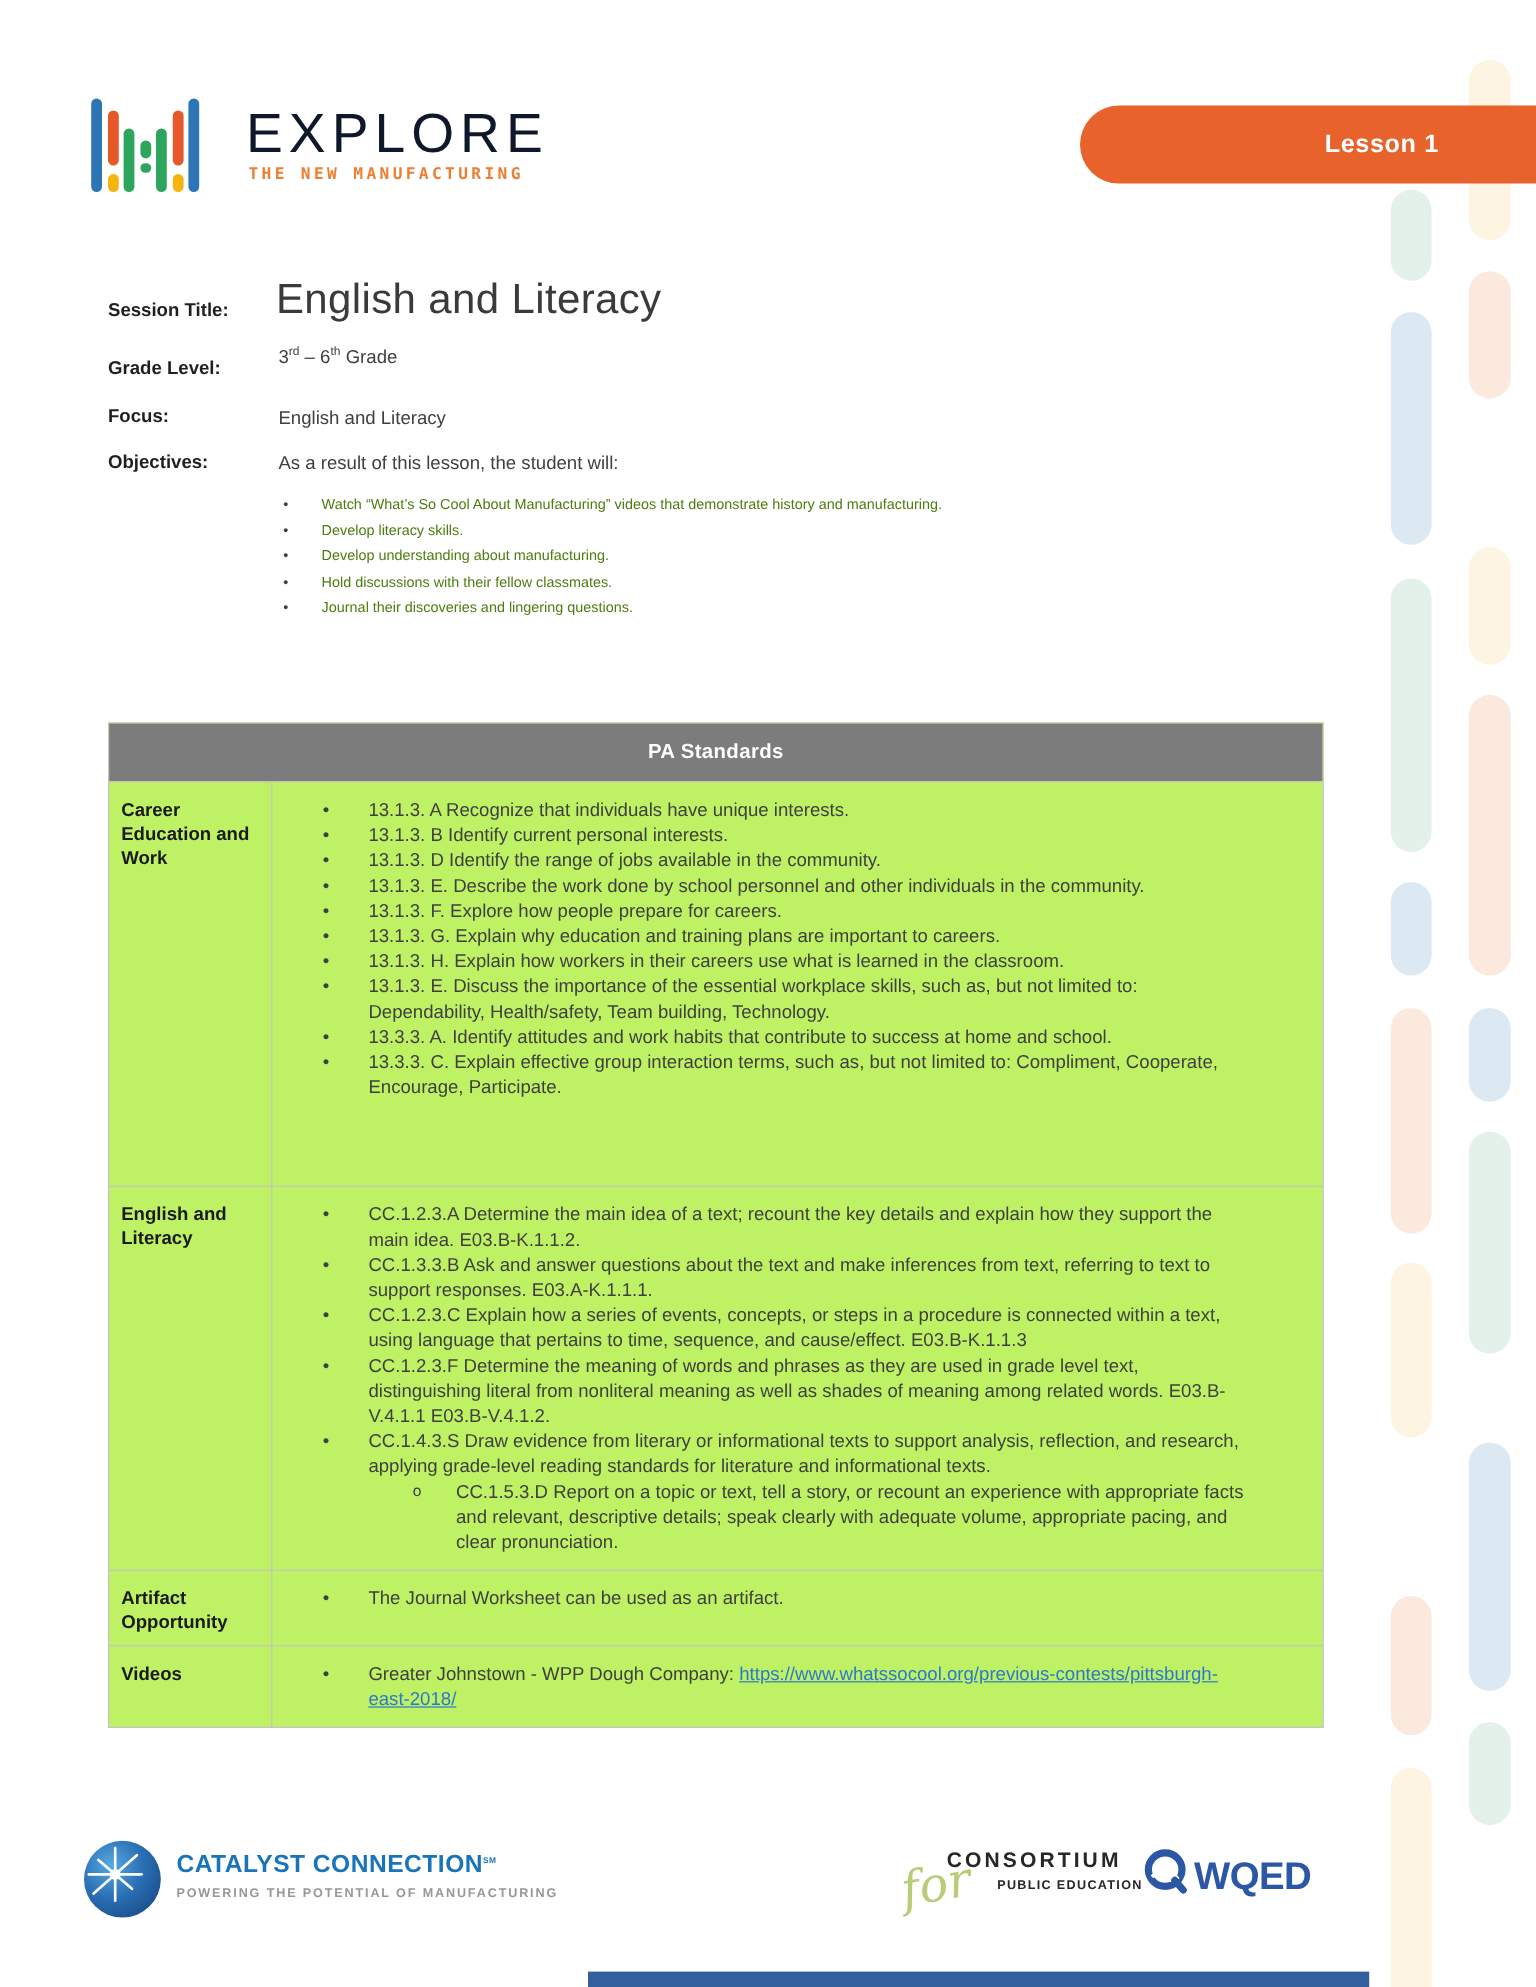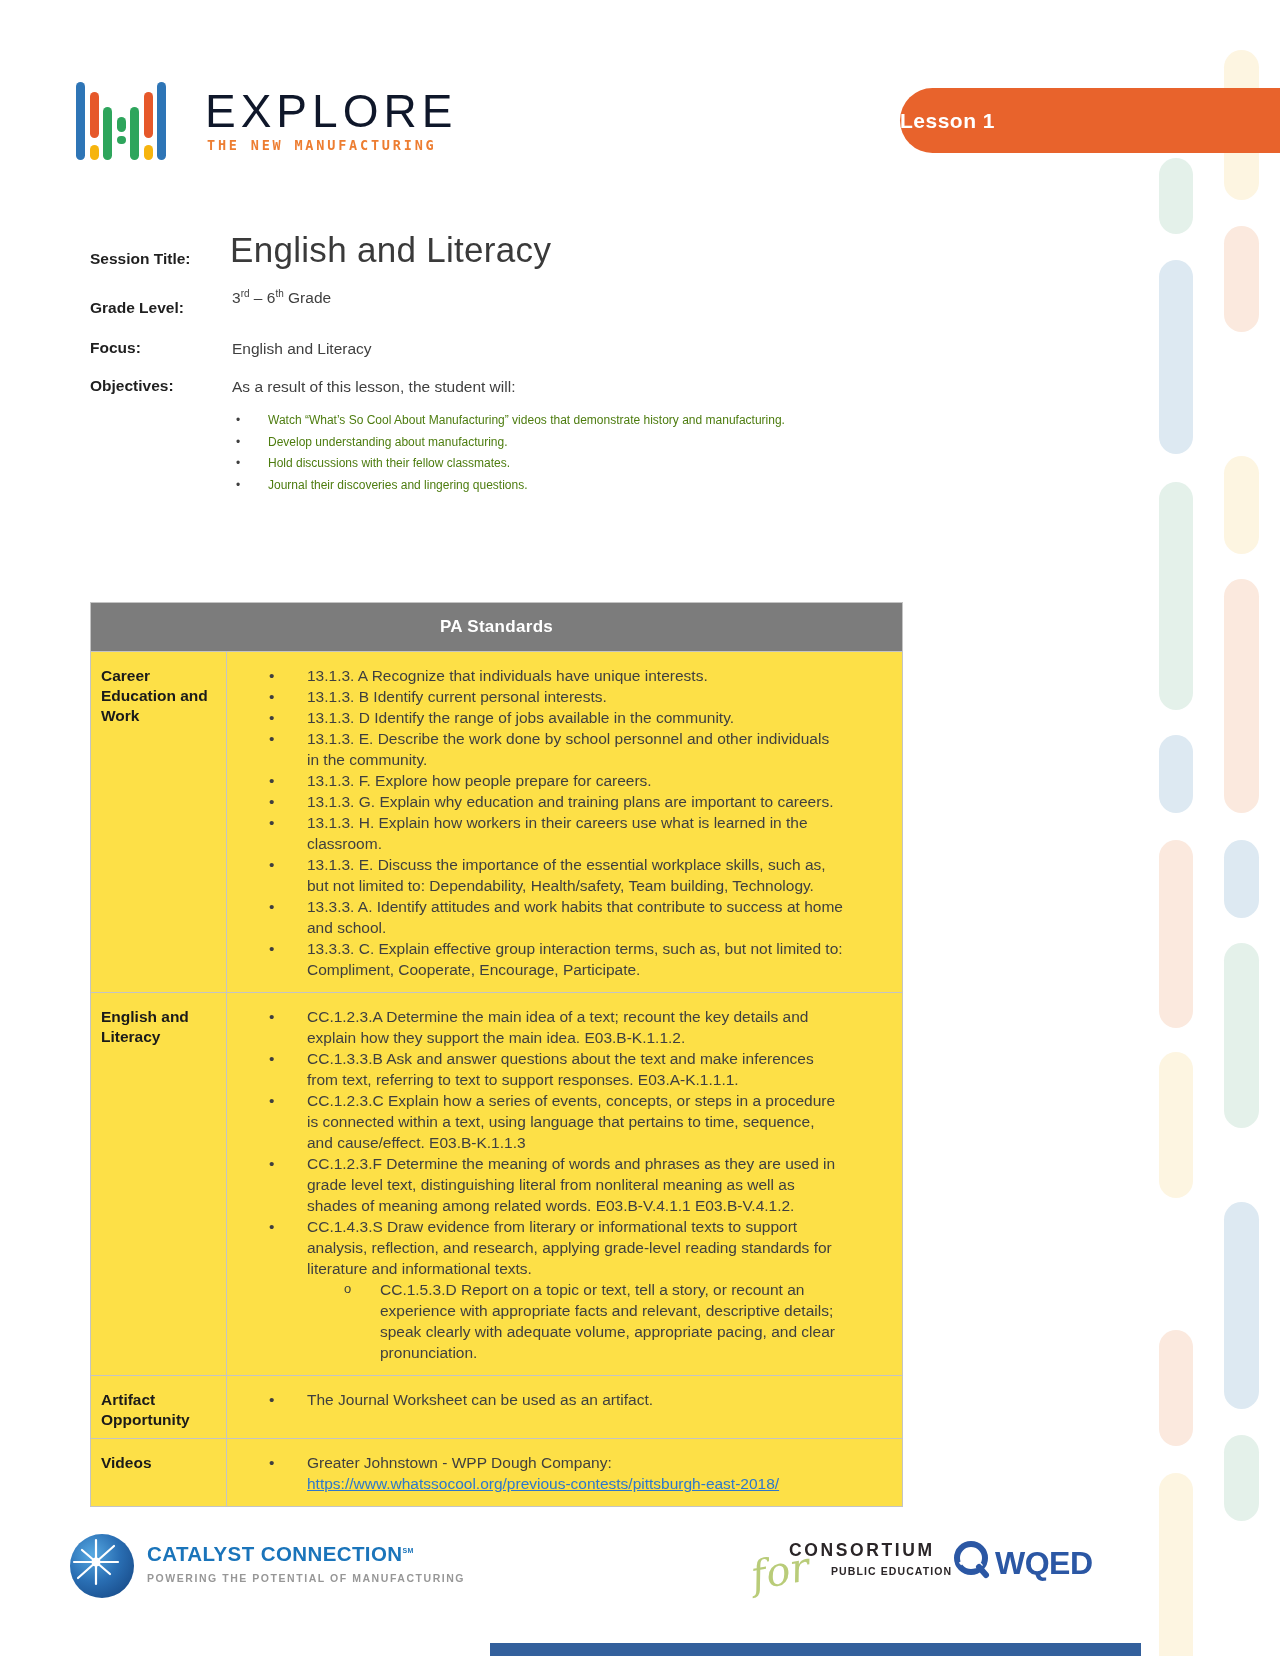--- a/index.html
+++ b/index.html
@@ -13,34 +13,34 @@
   .c-peach{background:#fbe9de;} .c-yellow{background:#fdf5e1;}
   
   .logo-mark{position:absolute;left:76px;top:82px;width:90px;height:78px;z-index:2;}
   .logo-mark .b{position:absolute;width:9px;border-radius:5px;}
   .wordmark{position:absolute;left:205px;top:84px;font-size:46px;font-weight:500;
             letter-spacing:5px;color:#0f172a;z-index:2;}
   .tagline{position:absolute;left:207px;top:137px;font-family:"DejaVu Sans Mono",monospace;
            font-weight:700;font-size:13.5px;letter-spacing:2.8px;color:#ed7d31;z-index:2;}
   .lesson-banner{position:absolute;left:900px;top:88px;width:380px;height:65px;
                  background:#e8632c;border-radius:33px 0 0 33px;display:flex;align-items:center;
-                 justify-content:flex-start;z-index:3;padding-right:46px;box-sizing:border-box;}
+                 justify-content:flex-end;z-index:3;padding-right:81px;box-sizing:border-box;}
   .lesson-banner span{color:#fff;font-size:21px;font-weight:700;letter-spacing:.5px;}
   
   .mlabel{position:absolute;left:90px;font-weight:700;font-size:15.5px;color:#1f1f1f;z-index:2;}
   .mvalue{position:absolute;left:232px;font-size:15.5px;color:#3f3f3f;z-index:2;}
   .session-title{position:absolute;left:230px;top:230px;font-size:35px;font-weight:400;
                  color:#3a3a3a;letter-spacing:.3px;z-index:2;}
   sup{font-size:10px;}
   .obj-list{position:absolute;left:232px;top:410px;width:700px;margin:0;padding:0;
             list-style:none;z-index:2;}
   .obj-item{position:relative;padding-left:36px;font-size:12px;line-height:21.5px;color:#4d7c0f;}
   .obj-item::before{content:"•";position:absolute;left:4px;top:0;color:#3f3f3f;}
   
-  .std-table{position:absolute;left:90px;top:602px;width:813px;z-index:2;background:#fde047;
+  .std-table{position:absolute;left:90px;top:602px;width:1013px;z-index:2;background:#bef264;
              border:1px solid #c4c4c4;box-sizing:border-box;}
   .std-head{height:48px;background:#7c7c7c;color:#fff;font-size:17px;font-weight:700;
             display:flex;align-items:center;justify-content:center;letter-spacing:.3px;}
   .t-row{display:flex;border-top:1px solid #c4c4c4;box-sizing:border-box;}
   .t-cat{width:136px;box-sizing:border-box;border-right:1px solid #c4c4c4;
          padding:14px 8px 0 10px;font-weight:700;font-size:15.5px;line-height:20px;color:#1a1a1a;}
   .t-content{flex:1;padding:13px 58px 12px 0;box-sizing:border-box;}
   ul.std{margin:0;padding:0 0 0 42px;list-style:none;}
   li.std-item{position:relative;padding-left:38px;font-size:15.5px;line-height:21px;color:#3f3f3f;}
   li.std-item::before{content:"•";position:absolute;left:0;top:0;color:#3f3f3f;}
@@ -117,20 +117,21 @@
   <div class="mvalue" style="top:288px"><span>3</span><sup>rd</sup><span> – 6</span><sup>th</sup><span> Grade</span></div>
 
   <div class="mlabel" style="top:339px">Focus:</div>
   <div class="mvalue" style="top:340px">English and Literacy</div>
 
   <div class="mlabel" style="top:377px">Objectives:</div>
   <div class="mvalue" style="top:378px">As a result of this lesson, the student will:</div>
 
   <ul class="obj-list">
       <li class="obj-item">Watch “What’s So Cool About Manufacturing” videos that demonstrate history and manufacturing.</li>
+      <li class="obj-item">Develop literacy skills.</li>
       <li class="obj-item">Develop understanding about manufacturing.</li>
       <li class="obj-item">Hold discussions with their fellow classmates.</li>
       <li class="obj-item">Journal their discoveries and lingering questions.</li>
     </ul>
 
   <div class="std-table">
     <div class="std-head">PA Standards</div>
     <div>
         <div class="t-row" style="min-height: 337px;">
           <div class="t-cat">Career Education and Work</div>

